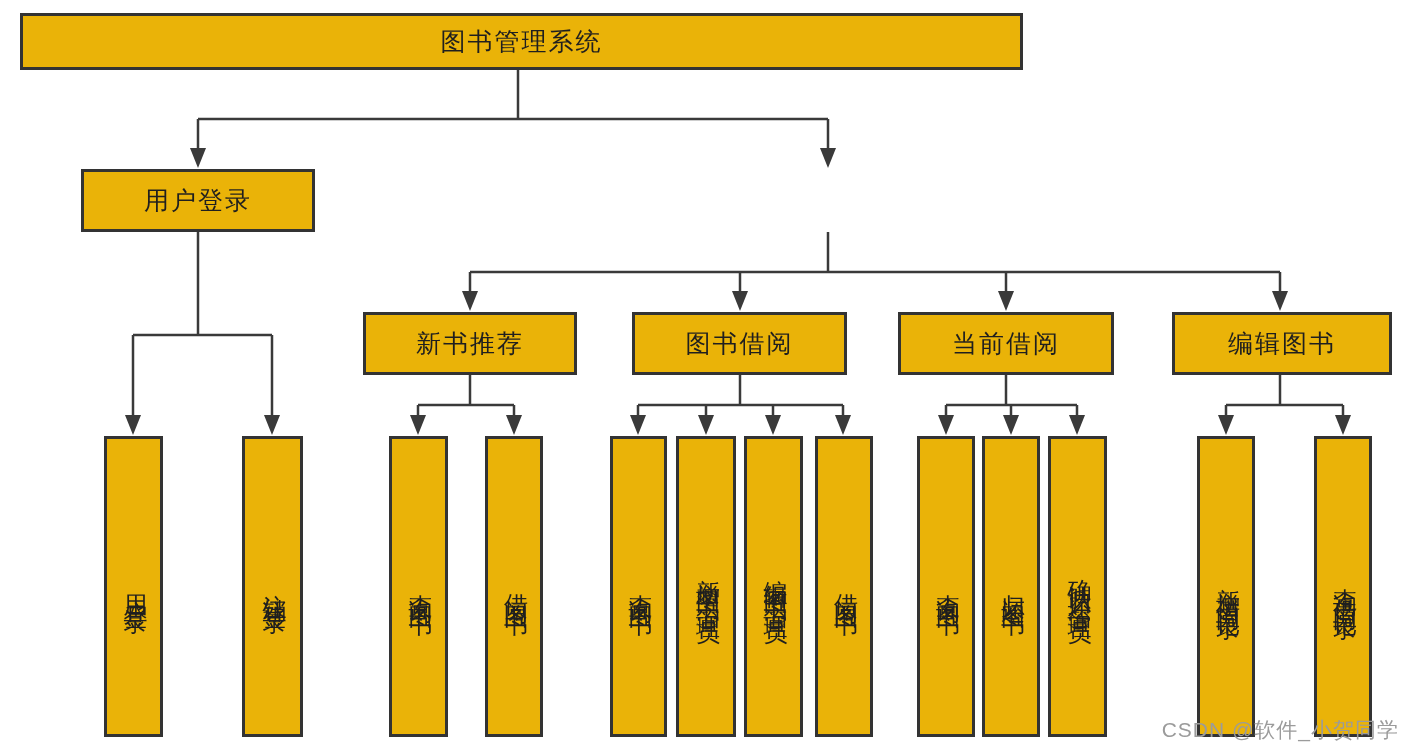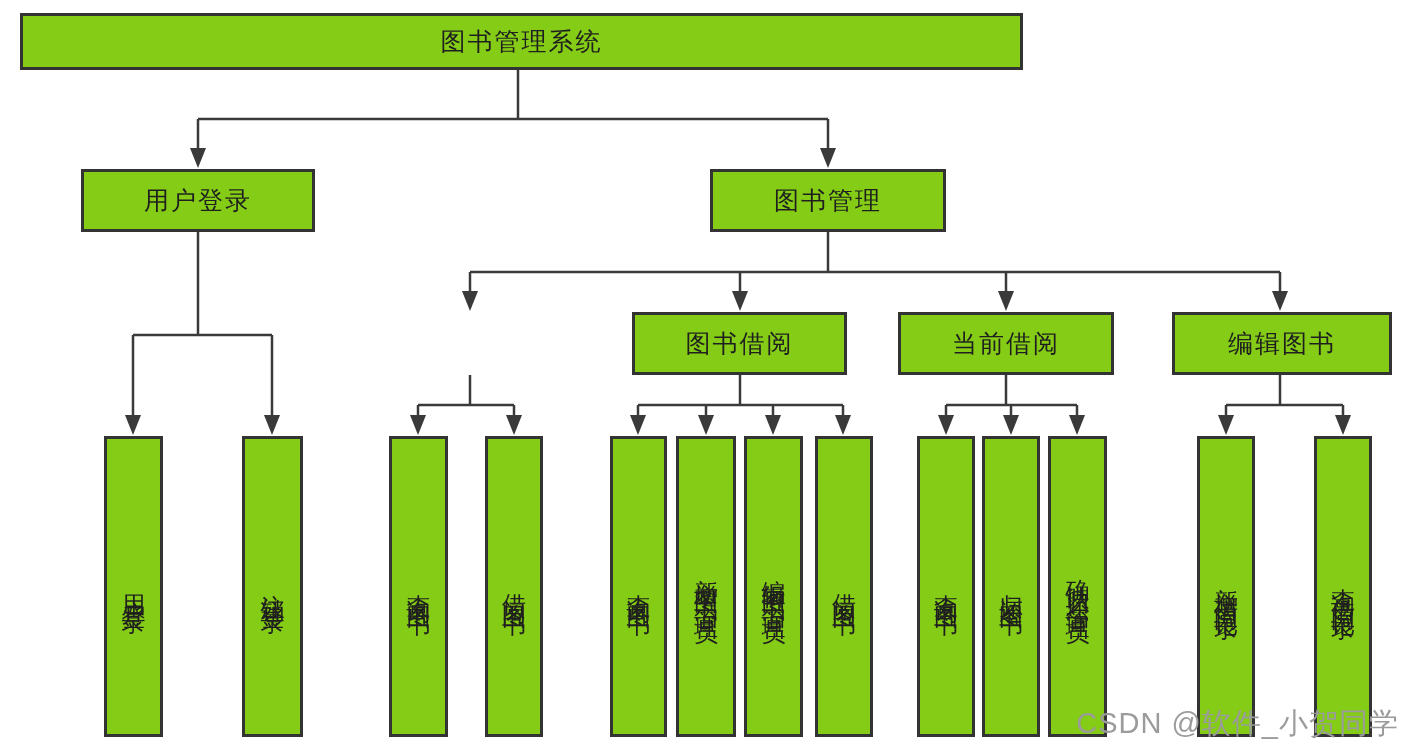--- a/index.html
+++ b/index.html
@@ -13,45 +13,46 @@
   }
   svg.connectors {
     position: absolute;
     left: 0; top: 0;
     width: 1405px; height: 747px;
   }
   .node {
     position: absolute;
     box-sizing: border-box;
     border: 3px solid #333333;
-    background: #84cc16;
+    background: #eab308;
     display: flex;
     align-items: center;
     justify-content: center;
     color: #1f1f1f;
+    font-family: Liberation Mono, monospace;
   }
   .node.h span {
     font-size: 25px;
     letter-spacing: 2px;
     white-space: nowrap;
     color: #1f1f1f;
   }
   .node.v span {
     writing-mode: vertical-rl;
     text-orientation: mixed;
     font-size: 24px;
     line-height: 1;
     letter-spacing: 6px;
     color: #1f1f1f;
   }
   .watermark {
     position: absolute;
     right: 6px;
     bottom: 3px;
-    font-size: 29px;
+    font-size: 21px;
     letter-spacing: 1px;
     color: #9b9b9b;
     z-index: 5;
     white-space: nowrap;
   }
 </style>
 </head>
 <body>
 
 <div class="canvas">
@@ -122,24 +123,24 @@
     </g>
   </svg>
 
   <div class="node h" style="left:20px;top:13px;width:1003px;height:57px">
     <span>图书管理系统</span>
   </div>
 
   <div class="node h" style="left:81px;top:169px;width:234px;height:63px">
     <span>用户登录</span>
   </div>
-  <div class="node h" style="left:710px;top:169px;width:236px;height:63px">
-    <span>图书管理</span>
+
+  <div class="node h" style="left:363px;top:312px;width:214px;height:63px">
+    <span>新书推荐</span>
   </div>
-
   <div class="node h" style="left:898px;top:312px;width:216px;height:63px">
     <span>当前借阅</span>
   </div>
   <div class="node h" style="left:632px;top:312px;width:215px;height:63px">
     <span>图书借阅</span>
   </div>
   <div class="node h" style="left:1172px;top:312px;width:220px;height:63px">
     <span>编辑图书</span>
   </div>
 

